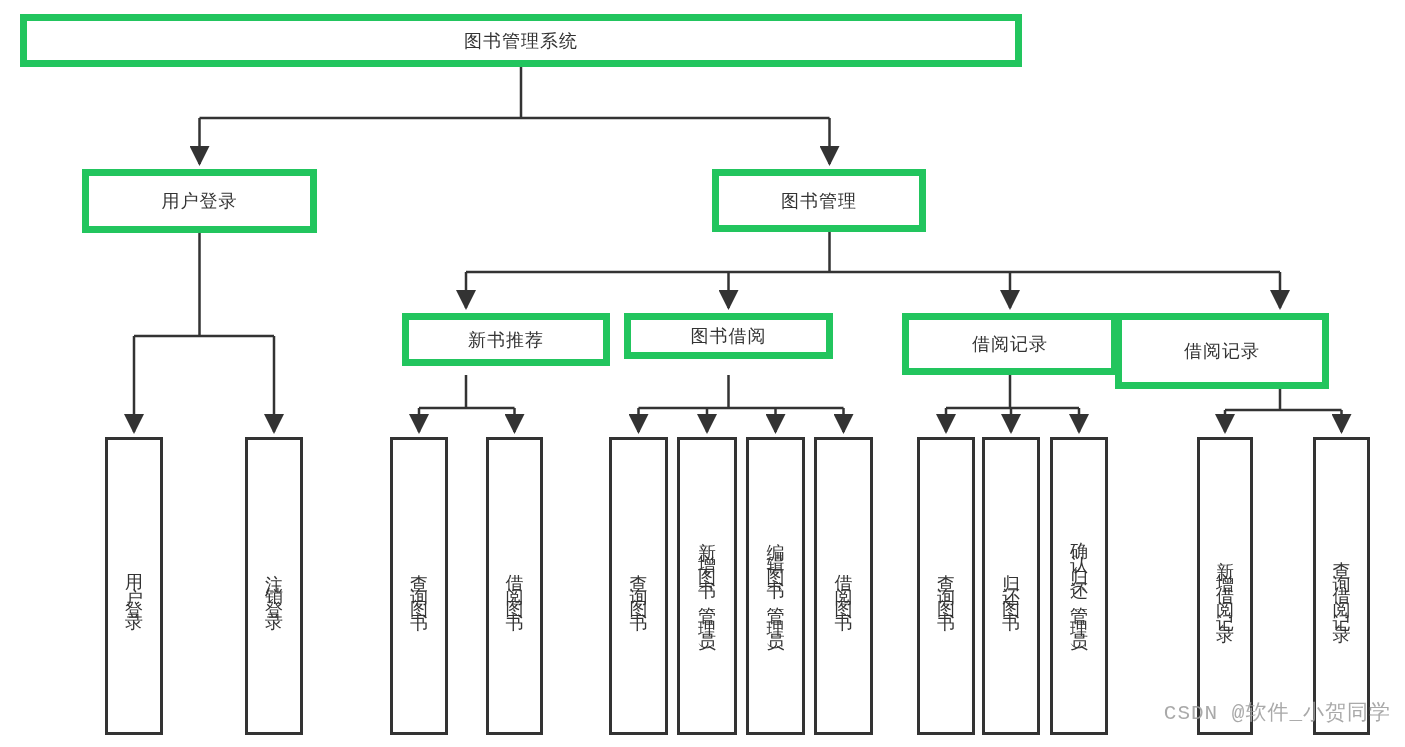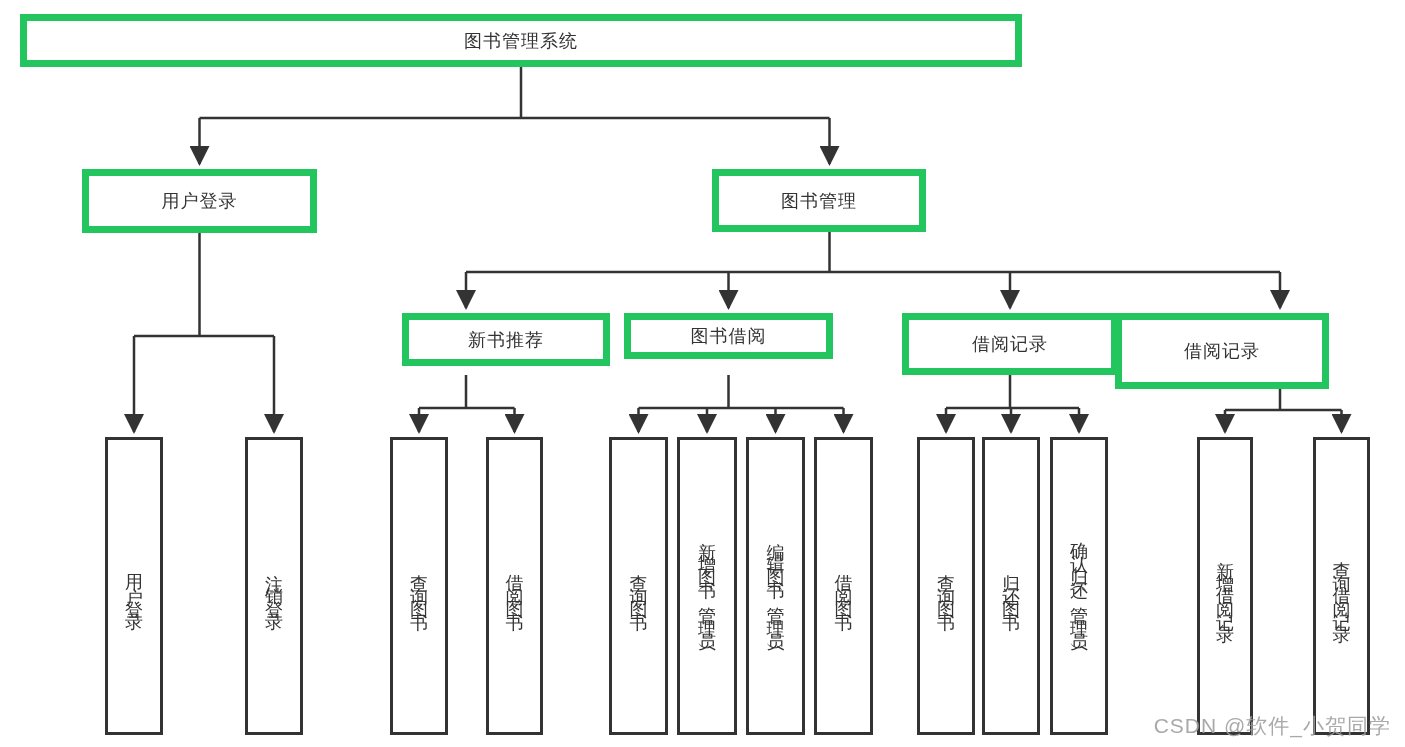--- a/index.html
+++ b/index.html
@@ -45,26 +45,27 @@
   svg.connectors{
     position:absolute;
     left:0;top:0;
     width:1405px;height:747px;
     z-index:1;
     pointer-events:none;
   }
   .watermark{
     position:absolute;
     right:14px;
-    bottom:7px;
+    bottom:21px;
     font-size:21px;
     color:rgba(160,160,160,0.9);
     letter-spacing:1px;
     z-index:3;
     white-space:nowrap;
+    font-family:Liberation Mono, monospace;
   }
 </style>
 </head>
 <body>
 
 <div class="canvas">
 
   <svg class="connectors" viewBox="0 0 1405 747" xmlns="http://www.w3.org/2000/svg">
     <defs>
       <marker id="arr" viewBox="0 0 10 10" refX="9" refY="5" markerWidth="8" markerHeight="8" orient="auto-start-reverse">

